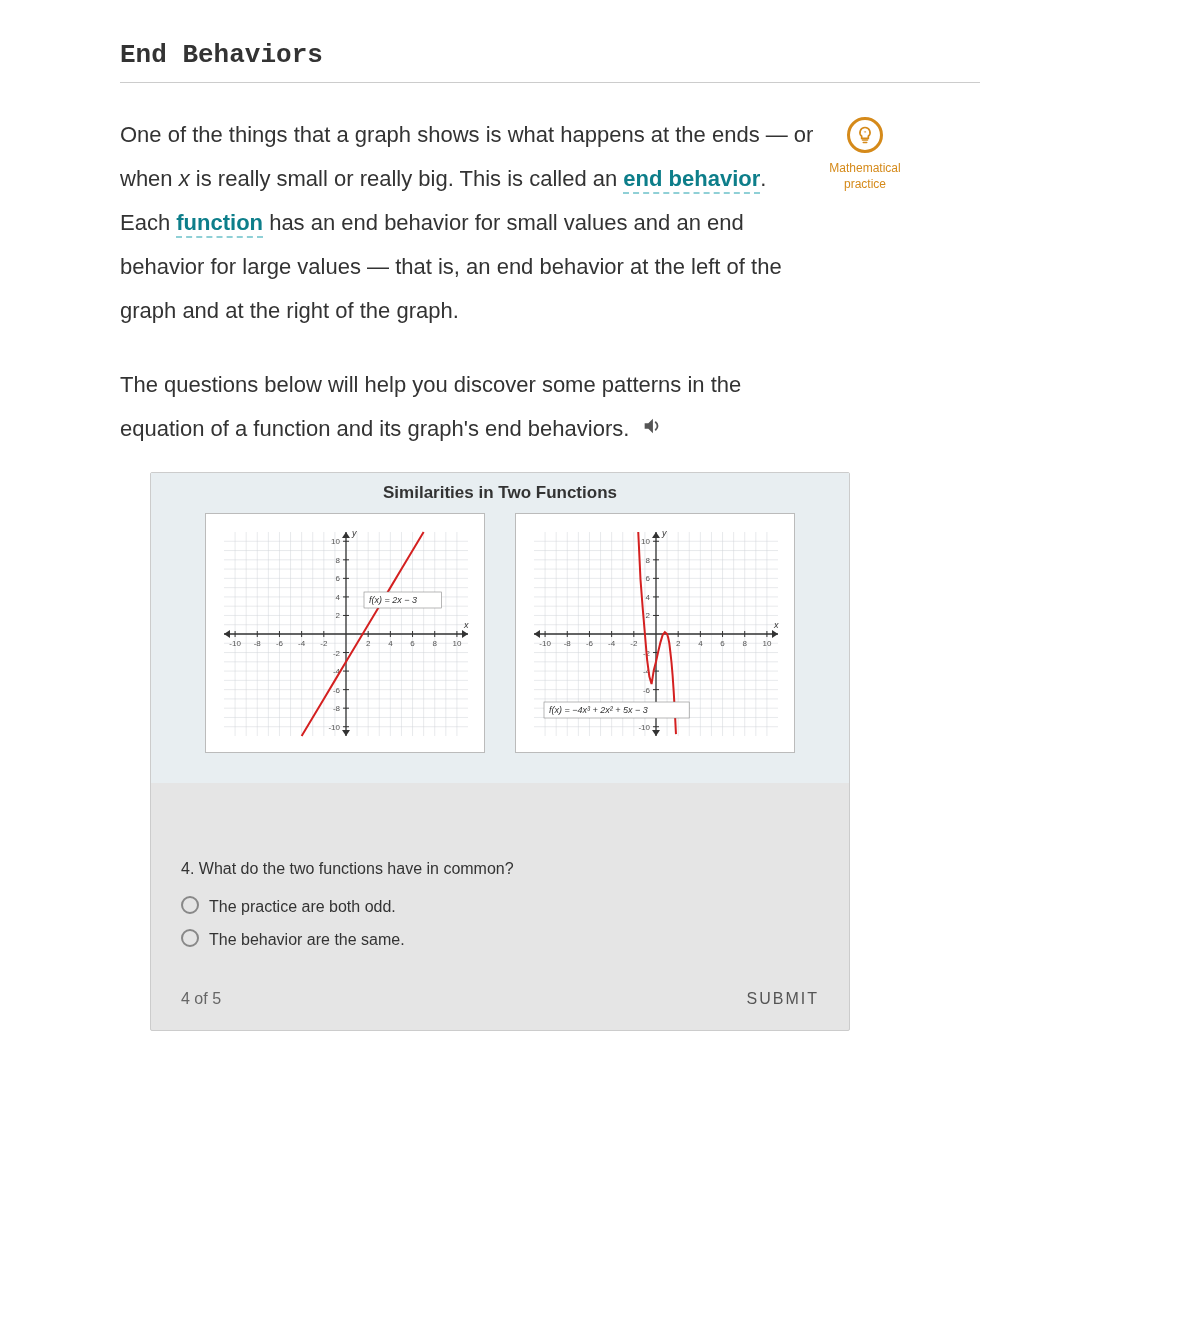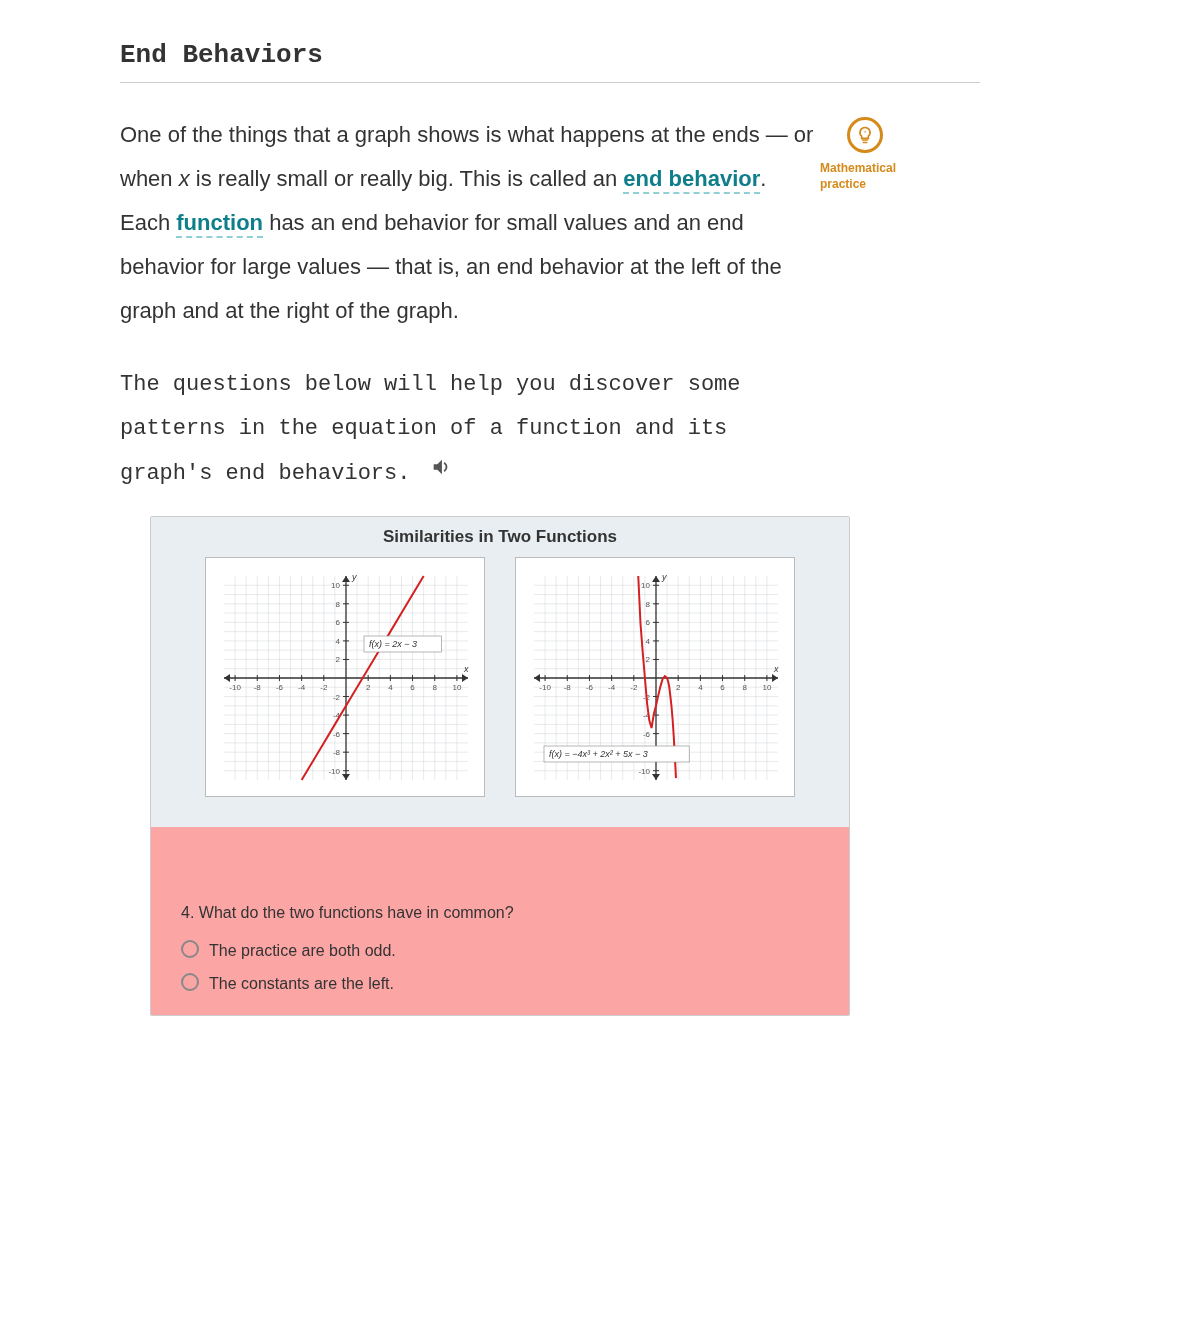--- a/index.html
+++ b/index.html
@@ -49,35 +49,35 @@
   .sidebar-badge .icon-ring {
     width: 36px; height: 36px;
     border: 3px solid #d58a1a;
     border-radius: 50%;
     display: flex; align-items: center; justify-content: center;
   }
   .sidebar-badge .icon-ring svg { width: 20px; height: 20px; }
   .sidebar-badge .label {
     font-size: 12px;
     color: #d58a1a;
+    text-align: center;
     line-height: 1.3;
-    font-weight: bold;
   }
   .audio-icon {
     display: inline-block;
     vertical-align: middle;
     margin-left: 6px;
   }
   .audio-icon svg { width: 22px; height: 22px; fill: #555; }
   .card {
     border: 1px solid #ccc;
     border-radius: 2px;
     max-width: 700px;
     margin: 20px 0 0 30px;
-    background: #fca5a5;
+    background: #e5e5e5;
   }
   .card-graphs {
     background: #e8eef1;
     padding: 10px 30px 30px 30px;
   }
   .card-graphs-title {
     text-align: center;
     font-weight: 700;
     font-size: 17px;
     color: #333;
@@ -153,21 +153,21 @@
             <path d="M10 21h4"></path>
             <path d="M12 3a6 6 0 0 0-4 10.5V16h8v-2.5A6 6 0 0 0 12 3z"></path>
           </g>
           <text x="12" y="10" text-anchor="middle" font-size="6" fill="#d58a1a" font-family="serif">π</text>
         </svg>
     </span>
     <span class="label">Mathematical practice</span>
   </div>
 </div>
 
-<p class="body-text" style="margin-bottom:8px;font-family:Liberation Mono, monospace;">
+<p class="body-text" style="margin-bottom:8px;">
   <span>The questions below will help you discover some patterns in the equation of a function and its graph's end behaviors.</span>
   <span class="audio-icon">
     <svg viewBox="0 0 24 24">
         <path d="M4 9v6h4l5 5V4L8 9H4z"></path>
         <path d="M16 8a5 5 0 0 1 0 8" fill="none" stroke="#555" stroke-width="2" stroke-linecap="round"></path>
       </svg>
   </span>
 </p>
 
 <div class="card">
@@ -373,18 +373,22 @@
 
   <div class="card-question">
     <div class="question-text">4. What do the two functions have in common?</div>
     <ul class="options">
       <li>
         <span class="radio"></span>
         <span class="option-text">The practice are both odd.</span>
       </li>
       <li>
         <span class="radio"></span>
-        <span class="option-text">The constants are the left.</span>
+        <span class="option-text">The behavior are the same.</span>
       </li>
     </ul>
   </div>
 
+  <div class="card-footer">
+    <span>4 of 5</span>
+    <button class="submit-btn">SUBMIT</button>
+  </div>
 </div>
 
 </body></html>

